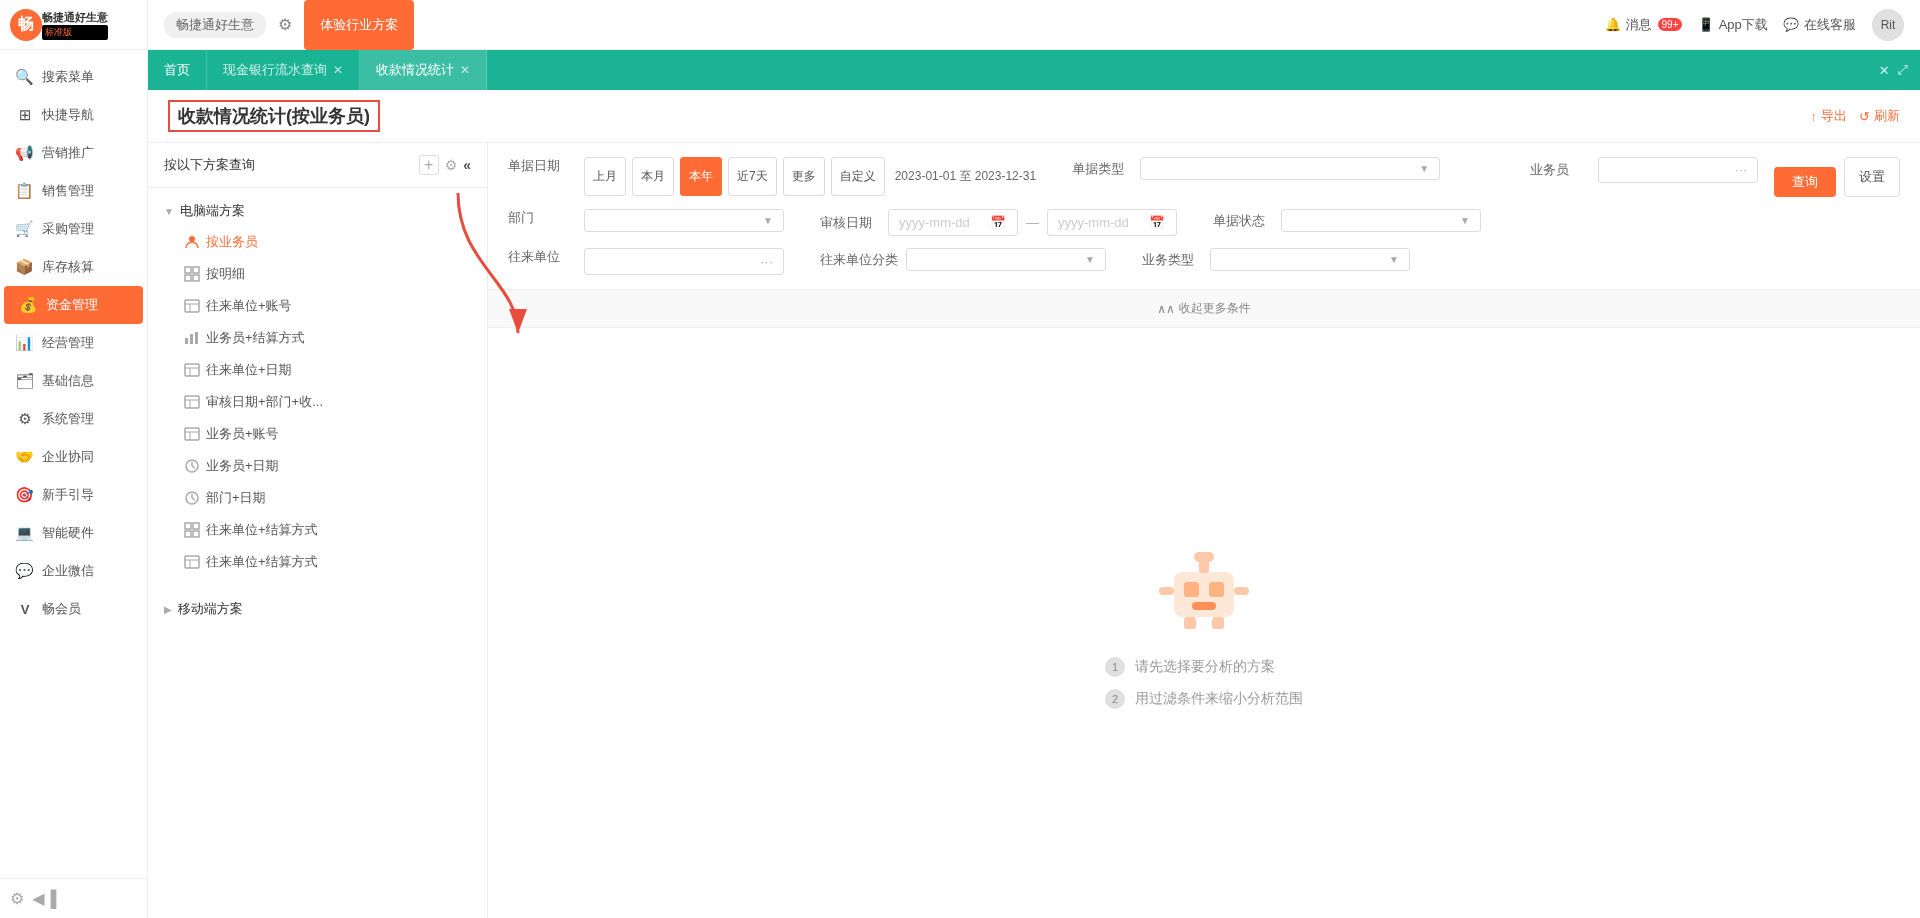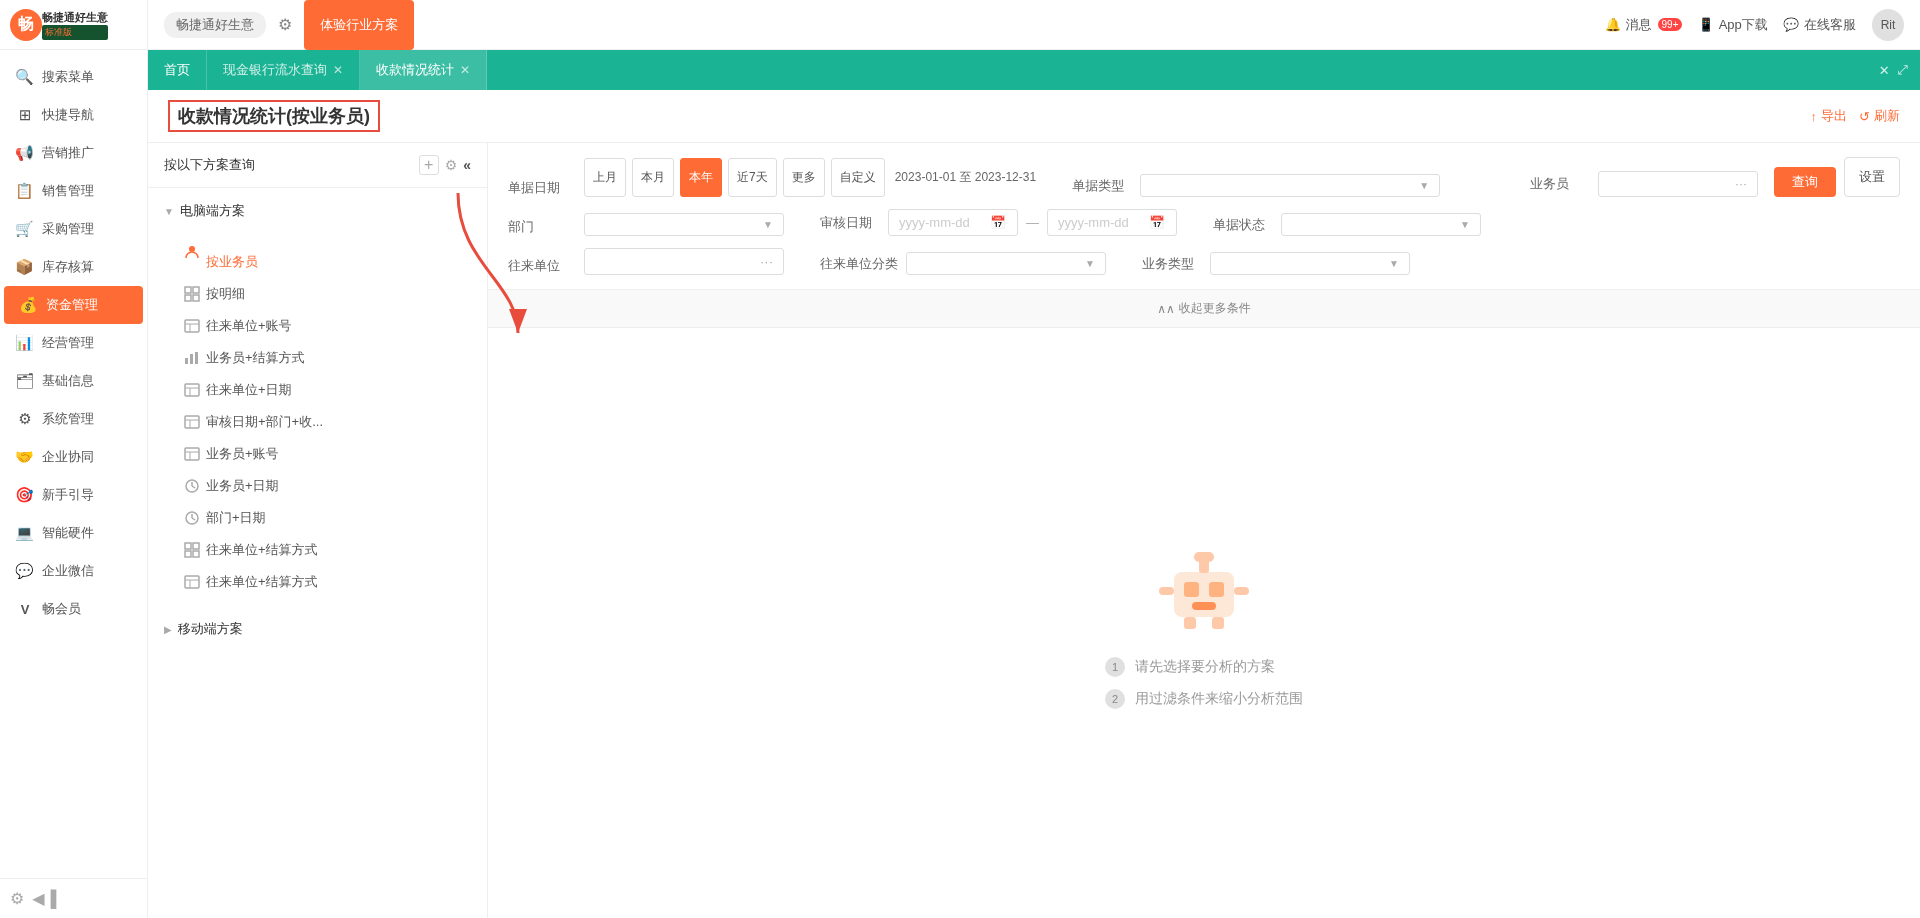--- a/index.html
+++ b/index.html
@@ -2,21 +2,21 @@
 <html><head>
   <meta charset="utf-8">
   <style>
     * { margin: 0; padding: 0; box-sizing: border-box; }
     body { font-family: 'Microsoft YaHei', Arial, sans-serif; font-size: 13px; background: #f5f5f5; width: 1920px; height: 918px; overflow: hidden; display: flex; }
 
     
     .sidebar { width: 148px; background: #fff; height: 918px; display: flex; flex-direction: column; border-right: 1px solid #eee; flex-shrink: 0; }
     .sidebar-logo { height: 50px; background: #fff; display: flex; align-items: center; padding: 0 10px; border-bottom: 1px solid #eee; }
     .logo-icon { width: 32px; height: 32px; background: #ff6b35; border-radius: 50%; display: flex; align-items: center; justify-content: center; color: white; font-size: 16px; font-weight: bold; }
-    .logo-badge { font-size: 9px; color: #ff6b35; background: #14532d; padding: 1px 3px; border-radius: 2px; }
+    .logo-badge { font-size: 9px; color: #ff6b35; background: #000000; padding: 1px 3px; border-radius: 2px; }
     .sidebar-nav { flex: 1; overflow-y: auto; padding: 8px 0; }
     .sidebar-item { display: flex; align-items: center; padding: 10px 16px; cursor: pointer; color: #555; font-size: 13px; }
     .sidebar-item.active { background: #ff6b35; color: #fff; border-radius: 0; }
     .sidebar-item .nav-icon { width: 18px; height: 18px; margin-right: 8px; display: flex; align-items: center; justify-content: center; font-size: 15px; flex-shrink: 0; }
     .sidebar-bottom { padding: 10px; display: flex; align-items: center; gap: 8px; border-top: 1px solid #eee; }
     .sidebar-bottom-icon { color: #aaa; cursor: pointer; font-size: 16px; }
 
     
     .main { flex: 1; display: flex; flex-direction: column; height: 918px; overflow: hidden; }
 
@@ -56,21 +56,21 @@
     .tree-section-header { padding: 6px 16px; display: flex; align-items: center; gap: 6px; font-size: 13px; color: #333; cursor: pointer; }
     .tree-toggle { color: #aaa; font-size: 10px; }
     .tree-item { padding: 7px 16px 7px 36px; display: flex; align-items: center; gap: 6px; font-size: 13px; color: #555; cursor: pointer; }
     .tree-item.active { color: #ff6b35; }
     .tree-item-icon { width: 16px; height: 16px; display: flex; align-items: center; justify-content: center; font-size: 12px; flex-shrink: 0; }
     .tree-item-icon.orange { color: #ff6b35; }
     .tree-item-icon.gray { color: #aaa; }
 
     
     .filter-area { background: #fff; padding: 14px 20px; border-bottom: 1px solid #eee; }
-    .filter-row { display: flex; align-items: flex-end; gap: 16px; margin-bottom: 12px; }
+    .filter-row { display: flex; align-items: flex-start; gap: 16px; margin-bottom: 12px; }
     .filter-row:last-child { margin-bottom: 0; }
     .filter-label { color: #666; font-size: 13px; min-width: 60px; }
     .filter-date-group { display: flex; align-items: center; gap: 6px; }
     .date-btn { padding: 10px 8px; border: 1px solid #ddd; border-radius: 3px; cursor: pointer; font-size: 12px; color: #555; background: #fff; }
     .date-btn.active { background: #ff6b35; color: #fff; border-color: #ff6b35; }
     .date-range { font-size: 12px; color: #666; margin-left: 4px; }
     .filter-select { border: 1px solid #ddd; border-radius: 3px; padding: 5px 10px; font-size: 13px; color: #555; min-width: 160px; display: flex; align-items: center; justify-content: space-between; cursor: pointer; background: #fff; }
     .filter-select .arrow { color: #aaa; font-size: 10px; }
     .filter-dash { color: #aaa; }
     .filter-actions { margin-left: auto; display: flex; gap: 8px; }
@@ -242,21 +242,21 @@
           <span>电脑端方案</span>
         </div>
 
         <div class="tree-item active">
           <span class="tree-item-icon orange">
             <svg width="16" height="16" viewBox="0 0 16 16">
                 <circle cx="8" cy="5" r="3" fill="#ff6b35"></circle>
                 <path d="M2 14c0-3.3 2.7-6 6-6s6 2.7 6 6" fill="none" stroke="#ff6b35" stroke-width="1.5"></path>
               </svg>
           </span>
-          <span style="color:#ff6b35;margin-top:20px;">按业务员</span>
+          <span style="color:#ff6b35;">按业务员</span>
         </div>
 
         <div class="tree-item">
           <span class="tree-item-icon gray">
             <svg width="16" height="16" viewBox="0 0 16 16">
                 <rect x="1" y="1" width="6" height="6" fill="none" stroke="#aaa" stroke-width="1.5"></rect>
                 <rect x="9" y="1" width="6" height="6" fill="none" stroke="#aaa" stroke-width="1.5"></rect>
                 <rect x="1" y="9" width="6" height="6" fill="none" stroke="#aaa" stroke-width="1.5"></rect>
                 <rect x="9" y="9" width="6" height="6" fill="none" stroke="#aaa" stroke-width="1.5"></rect>
               </svg>

